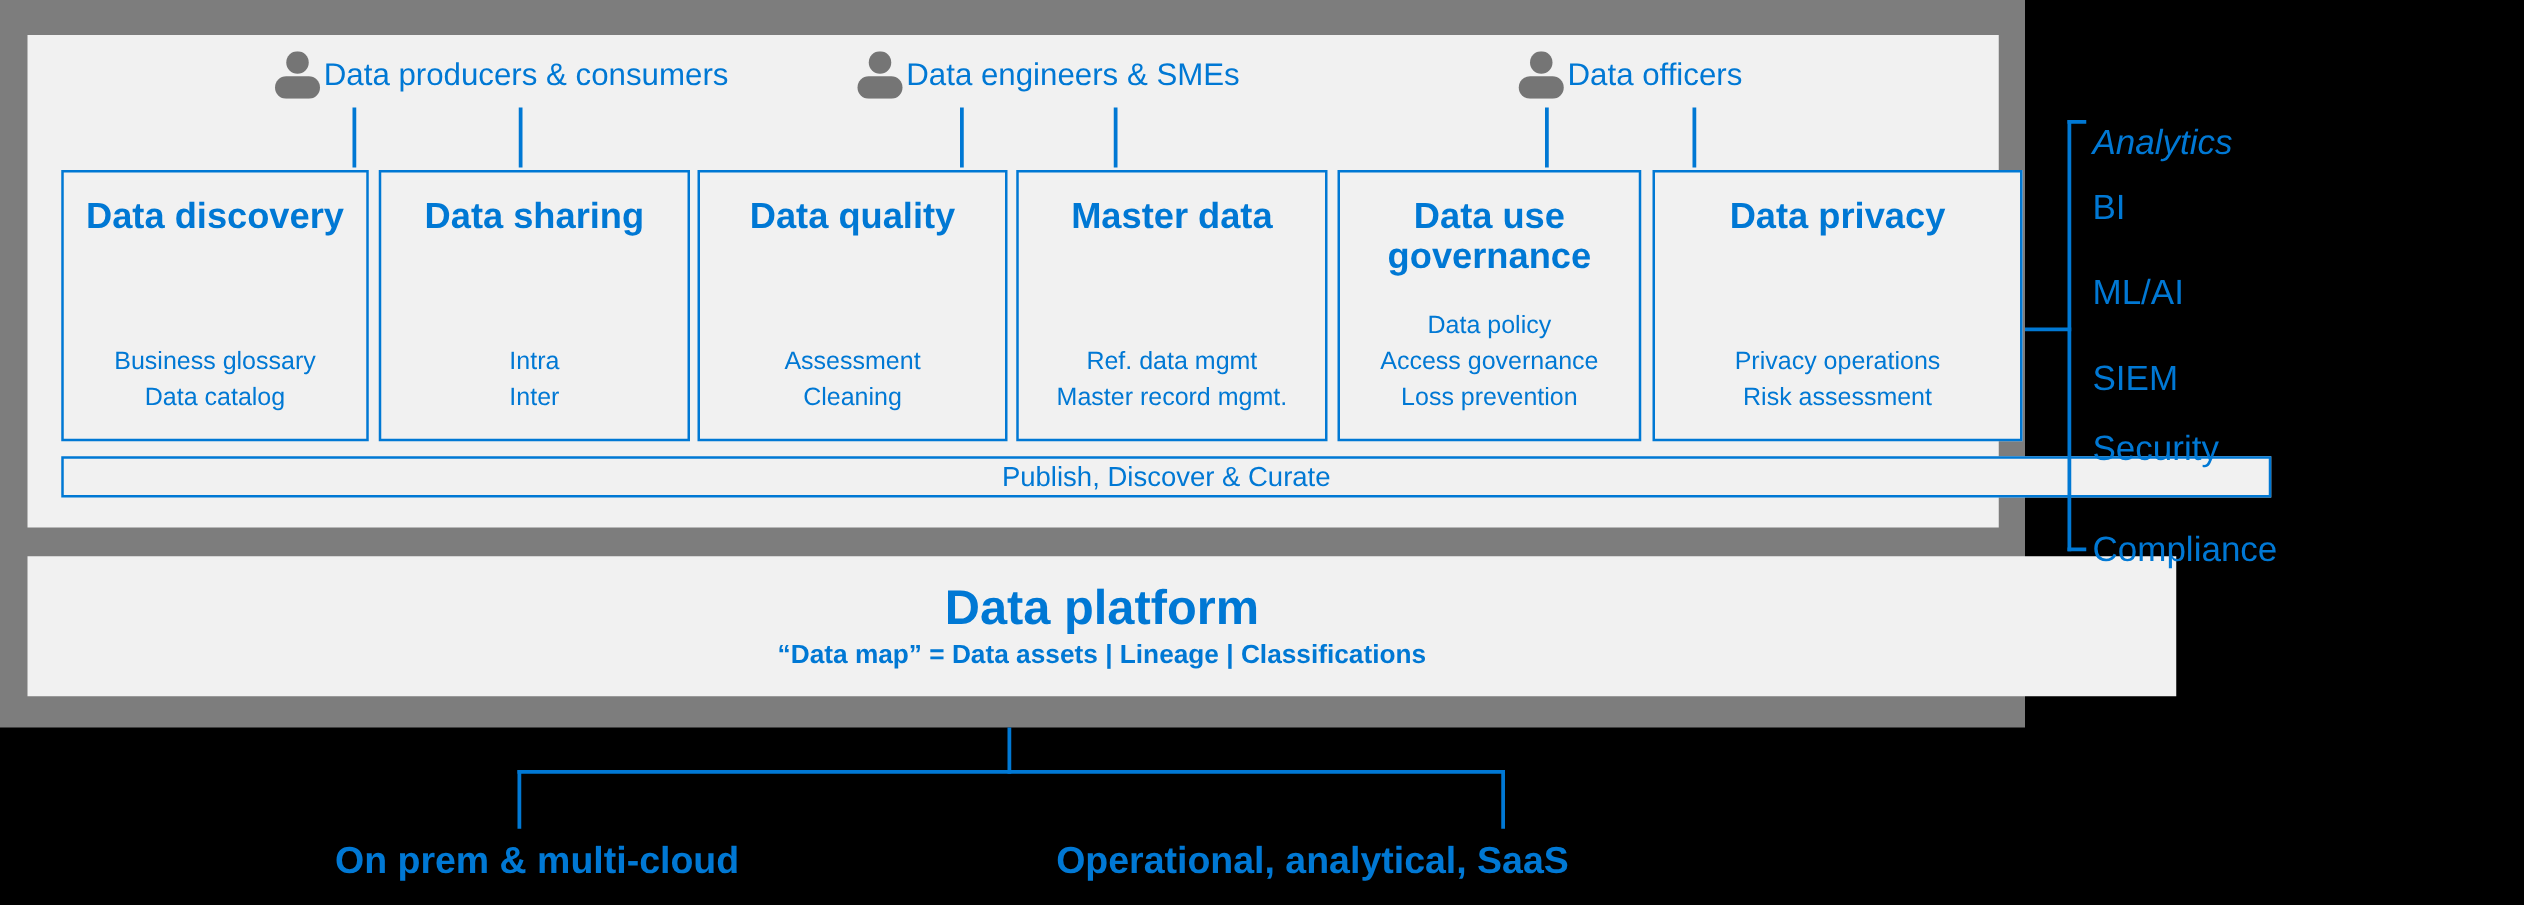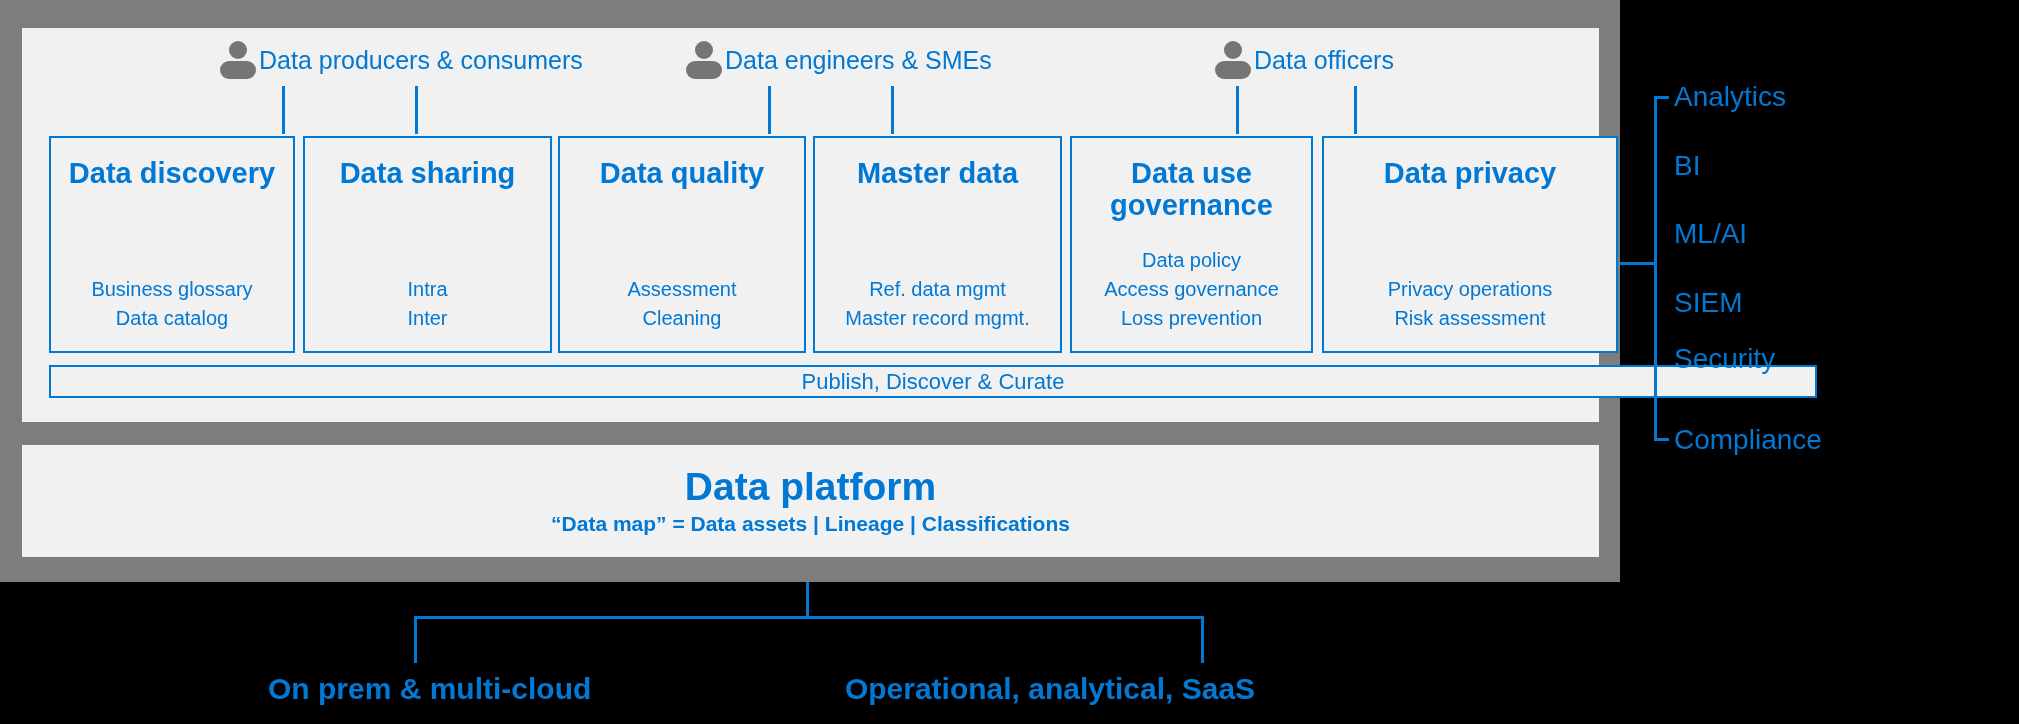--- a/index.html
+++ b/index.html
@@ -4,21 +4,21 @@
 <style>
   html,body { margin:0; padding:0; background:#000; }
   #canvas {
     position:relative; width:2019px; height:724px; background:#000000;
     font-family:"Liberation Sans", sans-serif; overflow:hidden;
   }
   
   #frame { position:absolute; left:0; top:0; width:1620px; height:582px; background:#7d7d7d; }
   .panel { position:absolute; background:#f1f1f1; }
   #panel-governance { left:22px; top:28px;  width:1577px; height:394px; }
-  #panel-platform   { left:22px; top:445px; width:1577px; height:112px;
+  #panel-platform   { left:22px; top:445px; width:1719px; height:112px;
                       display:flex; flex-direction:column; align-items:center; justify-content:center; }
   
   .persona { position:absolute; display:flex; align-items:center; height:40px; }
   #persona-0 { left:217px; top:40px; }
   #persona-1 { left:683px; top:40px; }
   #persona-2 { left:1212px; top:40px; }
   .persona-label { color:#0078d4; font-size:25px; white-space:nowrap; }
   .person-svg { width:42px; height:38px; display:block; }
   
   .stem { position:absolute; width:3px; height:48px; top:86px; background:#0078d4; }
@@ -57,21 +57,21 @@
   #source-0 { left:268px; width:310px; }
   #source-1 { left:830px; width:440px; }
   
   #rb-vert   { left:1654px; top:96px;  width:3px;  height:345px; }
   #rb-tick-top    { left:1654px; top:96px;  width:15px; height:3px; }
   #rb-tick-bottom { left:1654px; top:438px; width:15px; height:3px; }
   #rb-connector   { left:1620px; top:262px; width:37px; height:3px; }
   #consumers { position:absolute; left:1674px; top:80px; width:340px; height:380px; }
   .consumer { position:absolute; left:0; height:34px; line-height:34px;
               color:#0078d4; font-size:28px; white-space:nowrap; }
-  .consumer:nth-child(1) { top:0px; }
+  .consumer:nth-child(1) { top:17px;font-style:italic; }
   .consumer:nth-child(2) { top:69px; }
   .consumer:nth-child(3) { top:137px; }
   .consumer:nth-child(4) { top:206px; }
   .consumer:nth-child(5) { top:262px; }
   .consumer:nth-child(6) { top:343px; }
 </style>
 </head>
 <body>
 
 <div id="canvas">

